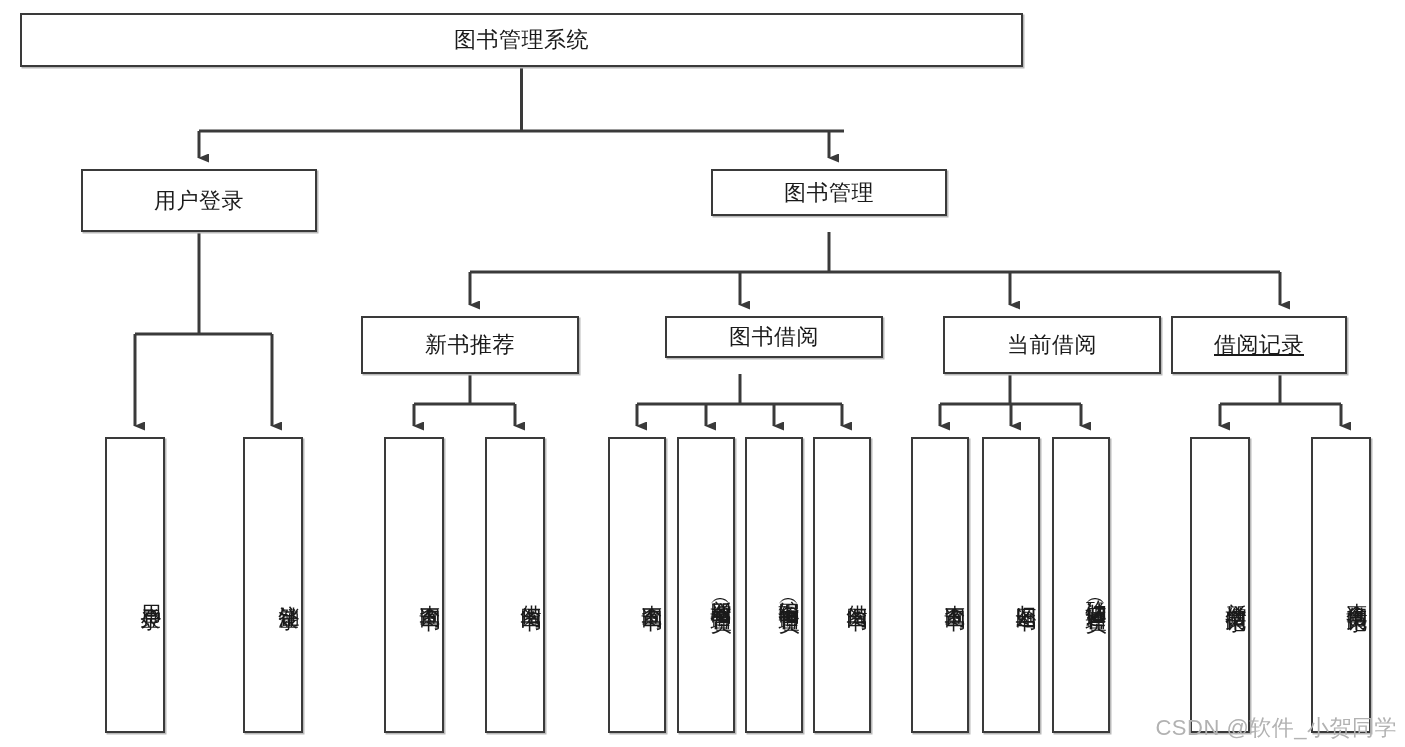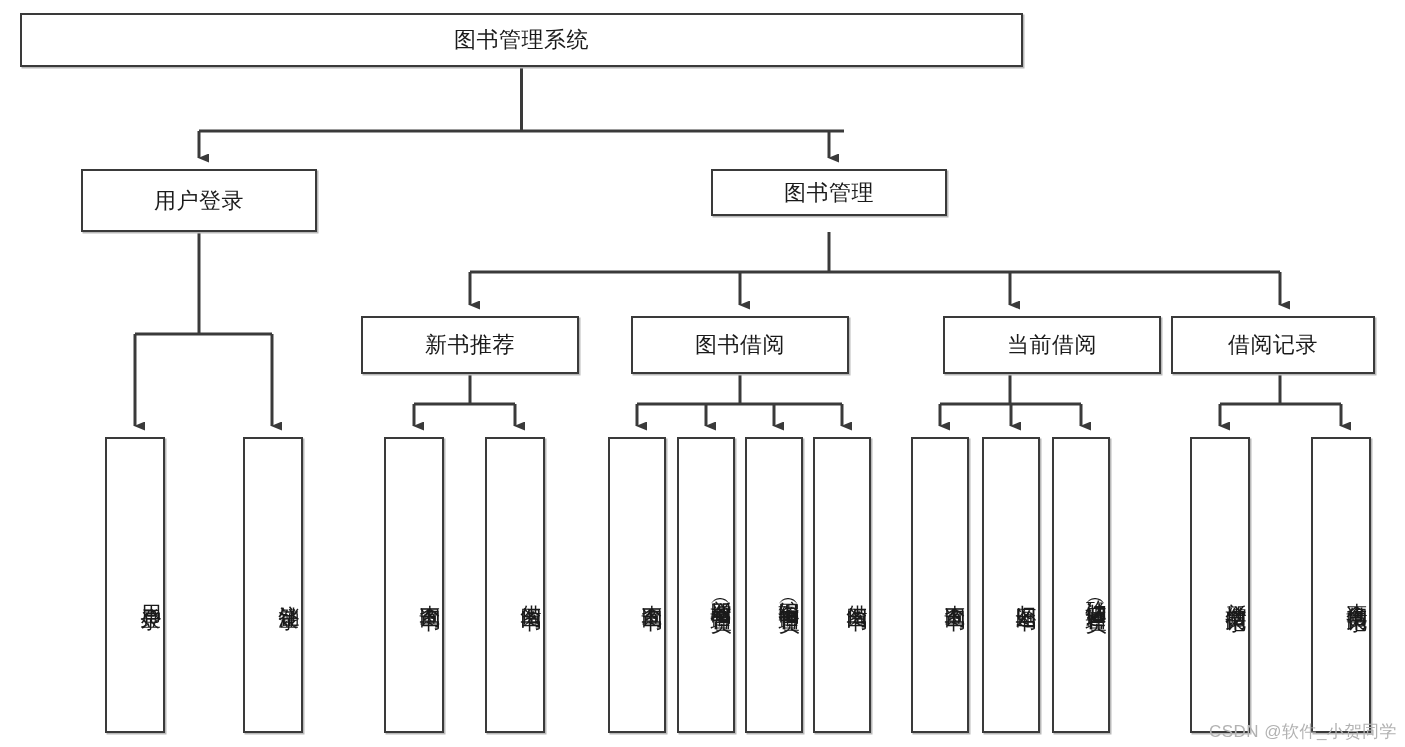--- a/index.html
+++ b/index.html
@@ -51,21 +51,21 @@
     letter-spacing: 2px;
   }
   .node.vertical .label {
     writing-mode: vertical-rl;
     text-orientation: upright;
   }
   .watermark {
     position: absolute;
     right: 8px;
     bottom: 4px;
-    font-size: 17px;
+    font-size: 22px;
     color: #b2b2b2;
     white-space: nowrap;
     letter-spacing: 0.5px;
   }
 </style>
 </head>
 <body>
 
 <div id="diagram-root">
 
@@ -126,27 +126,27 @@
   <div class="node horizontal" style="left: 81px; top: 169px; width: 236px; height: 63px;">
     <span class="label">用户登录</span>
   </div>
   <div class="node horizontal" style="left: 711px; top: 169px; width: 236px; height: 47px;">
     <span class="label">图书管理</span>
   </div>
 
   <div class="node horizontal" style="left: 361px; top: 316px; width: 218px; height: 58px;">
     <span class="label">新书推荐</span>
   </div>
-  <div class="node horizontal" style="left: 631px; top: 316px; width: 218px; height: 58px; align-items: center;">
+  <div class="node horizontal" style="left: 665px; top: 316px; width: 218px; height: 42px; align-items: center;">
     <span class="label">图书借阅</span>
   </div>
   <div class="node horizontal" style="left: 943px; top: 316px; width: 218px; height: 58px;">
     <span class="label">当前借阅</span>
   </div>
-  <div class="node horizontal" style="left: 1171px; top: 316px; width: 204px; height: 58px;">
+  <div class="node horizontal" style="left: 1171px; top: 316px; width: 176px; height: 58px; text-decoration: underline;">
     <span class="label">借阅记录</span>
   </div>
 
   <div class="node vertical" style="left: 105px; top: 437px; width: 60px; height: 296px;">
     <span class="label">用户登录</span>
   </div>
   <div class="node vertical" style="left: 243px; top: 437px; width: 60px; height: 296px;">
     <span class="label">注销登录</span>
   </div>
   <div class="node vertical" style="left: 384px; top: 437px; width: 60px; height: 296px;">

